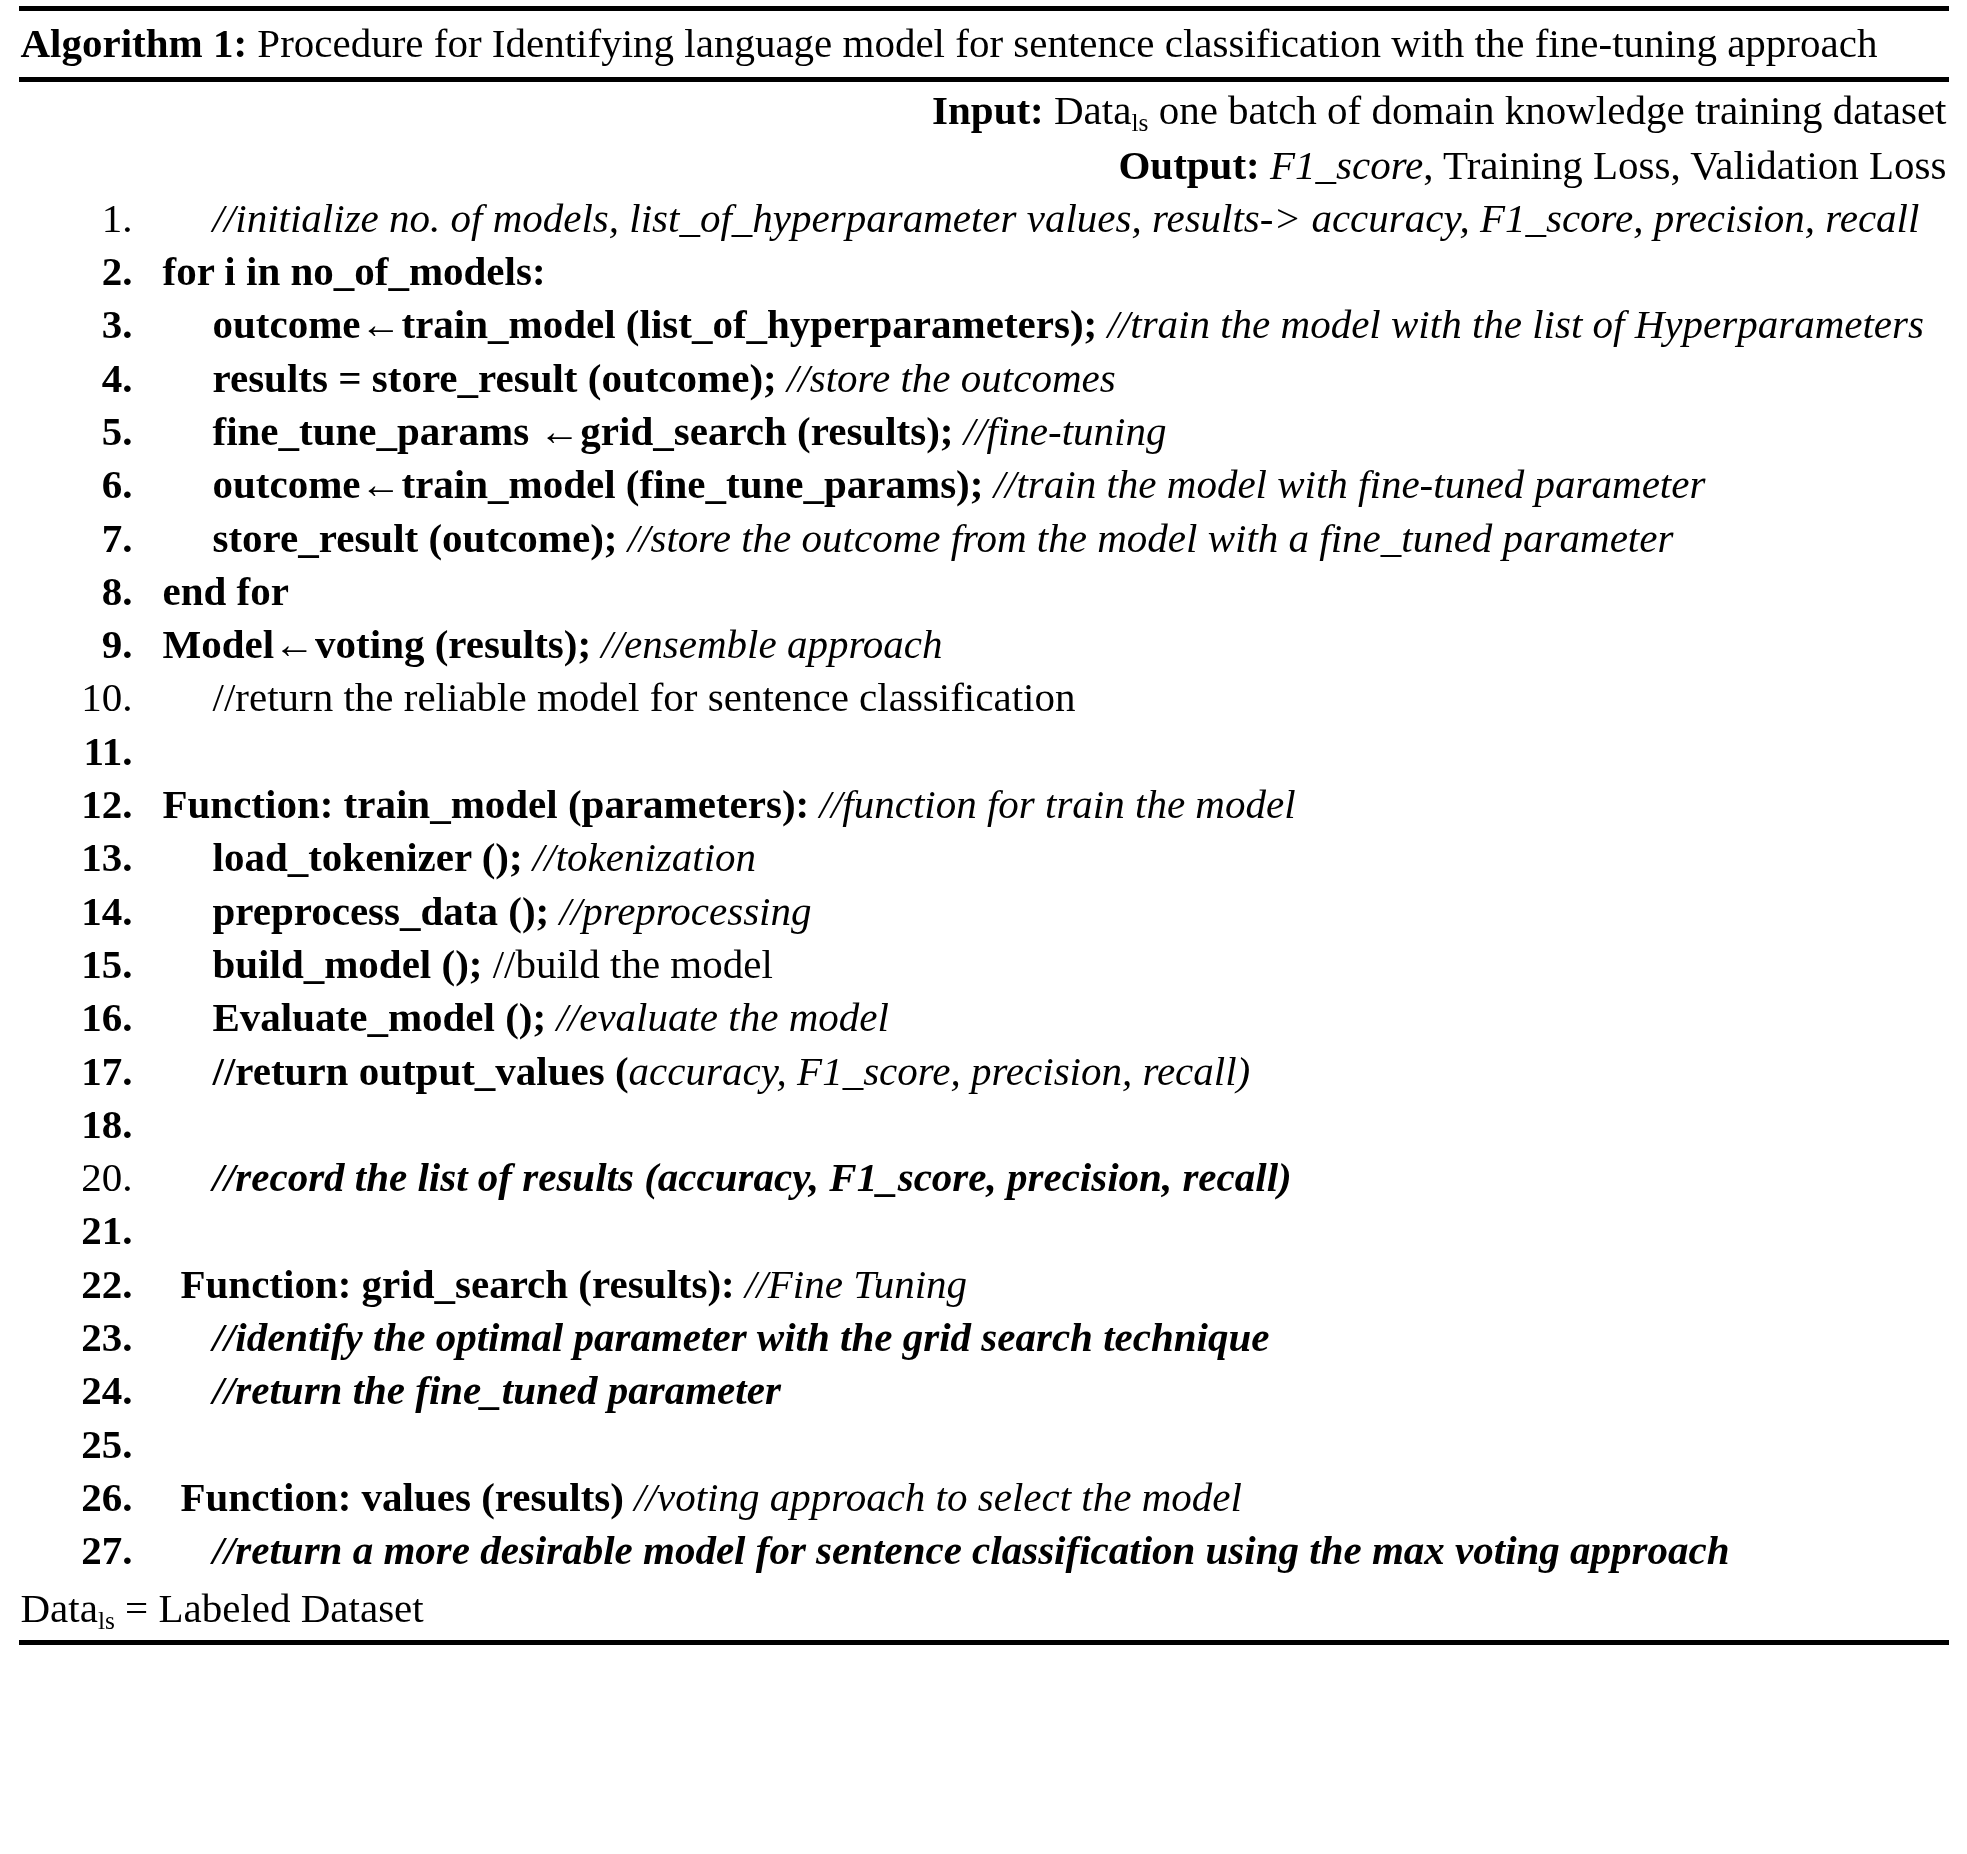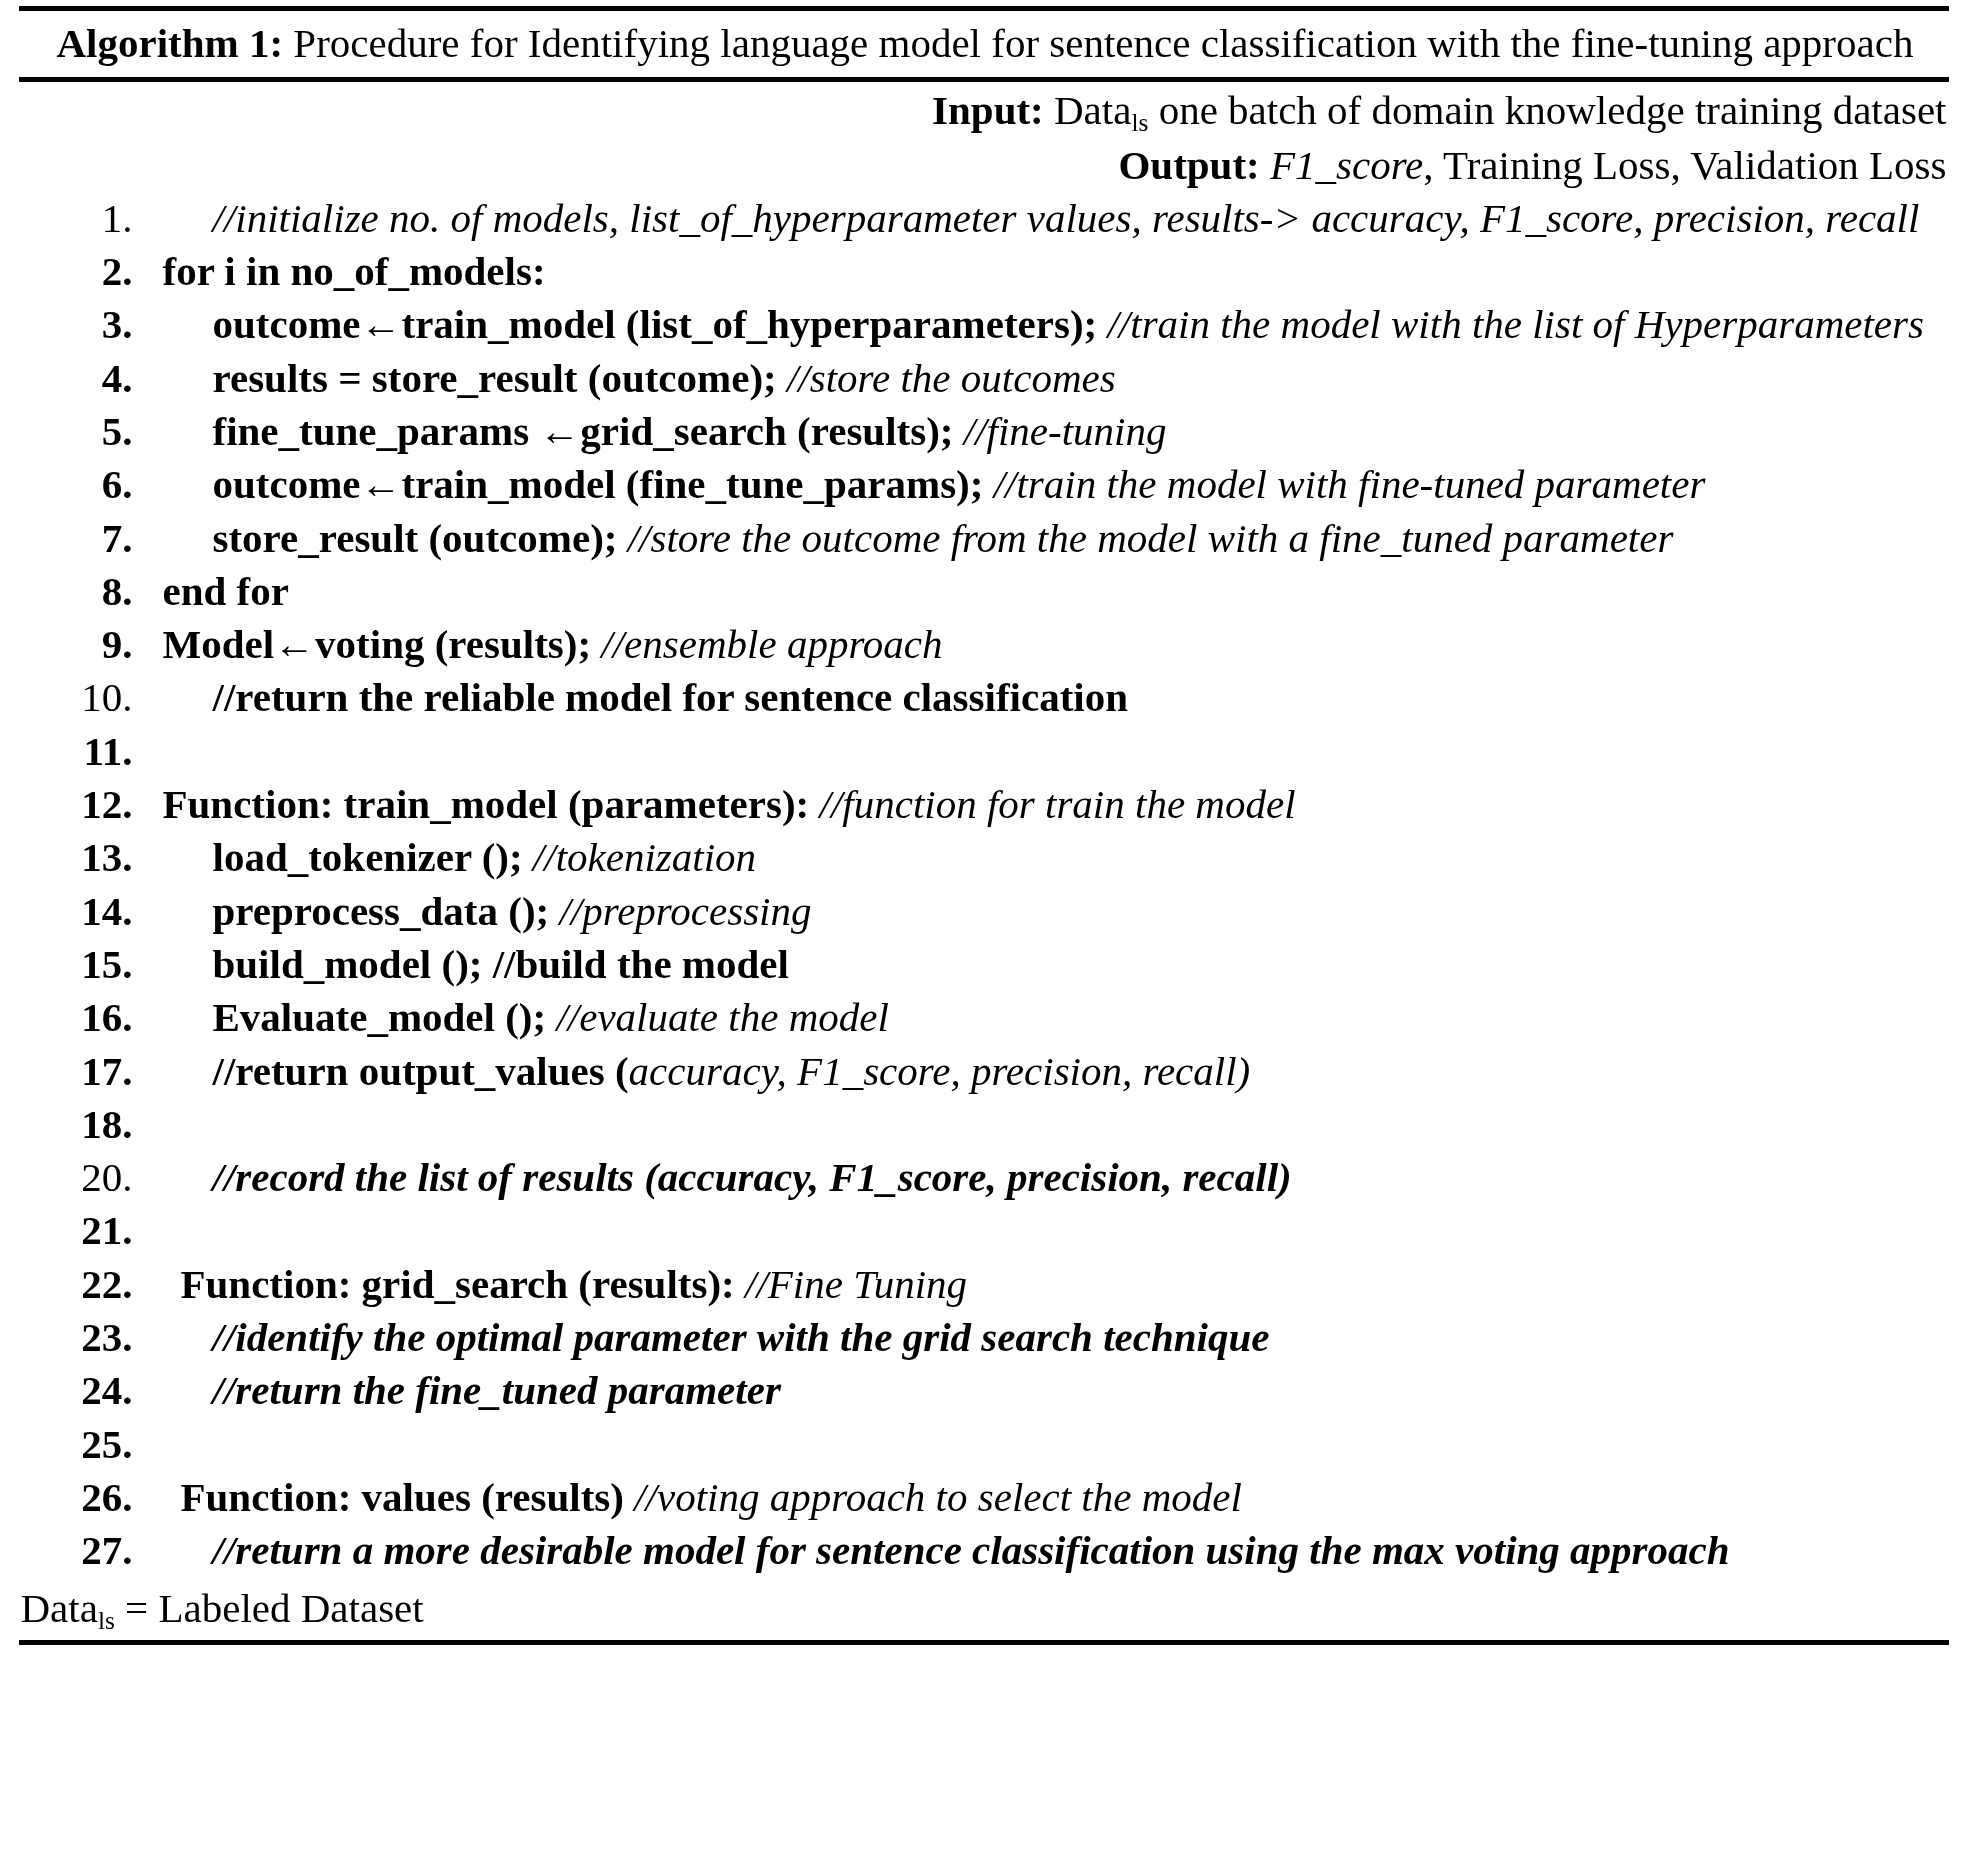--- a/index.html
+++ b/index.html
@@ -32,21 +32,21 @@
   .rule-mid    { border-top: 5px solid #000; margin: 0; }
   .rule-bottom { border-top: 5px solid #000; margin: 0; }
 
   
   .header {
     font-size: 41px;
     line-height: 1.28;
     padding: 6px 2px 8px 2px;
     text-align: left;
   }
-  .header .b { font-weight: bold; margin-left: 36px; }
+  .header .b { font-weight: bold; }
 
   
   .io {
     font-size: 41px;
     line-height: 1.26;
     padding: 3px 2px 0 2px;
     white-space: nowrap;
     text-align: right;
   }
   .io .b { font-weight: bold; }
@@ -88,21 +88,21 @@
   .ind1 { padding-left: 80px; }
 
   .body.just {
     text-align: justify;
     text-justify: inter-word;
   }
 
   .b  { font-weight: bold; }
   .i  { font-style: italic; }
   .bi { font-weight: bold; font-style: italic; }
-  .r  { font-weight: bold; font-style: normal; }
+  .r  { font-weight: normal; font-style: normal; }
 
   
   .footer {
     font-size: 41px;
     font-weight: normal;
     padding: 4px 2px 8px 2px;
   }
 </style>
 </head>
 <body>

